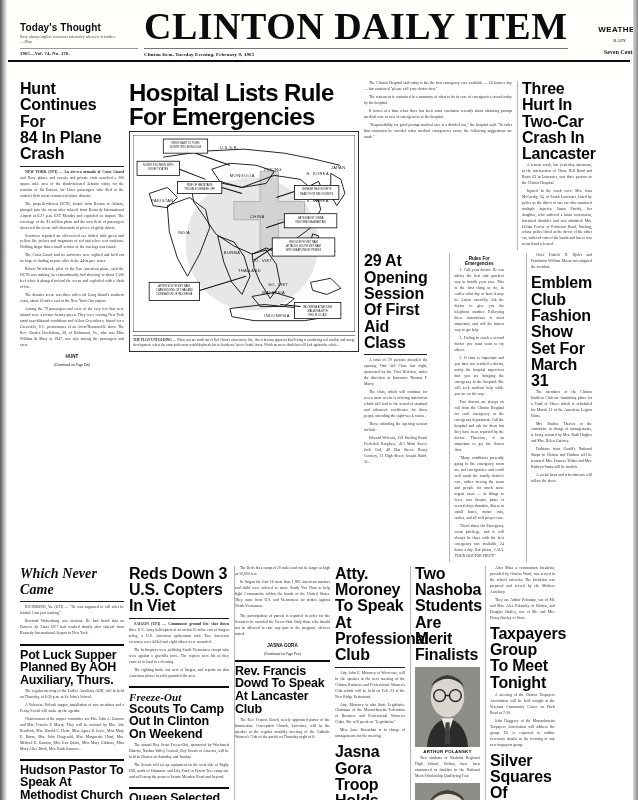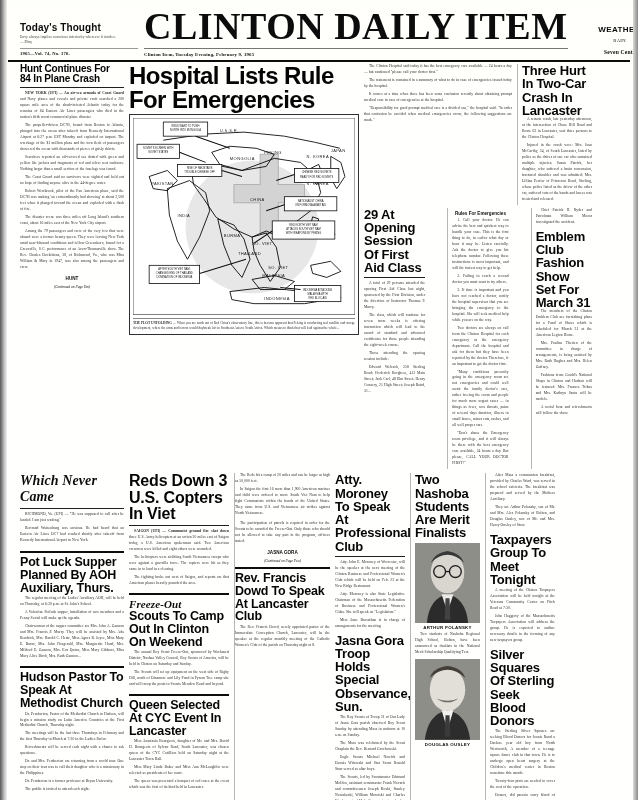--- a/index.html
+++ b/index.html
@@ -35,21 +35,21 @@
   .right-edge{
     position:absolute; right:0; top:0; width:5px; height:800px;
     background:linear-gradient(270deg,#8a8a8a,#d8d8d6);
   }
 
   
   .masthead{
     display:flex; align-items:flex-end;
     border-bottom:2px solid #111;
     padding:2px 4px 3px 12px;
-    margin-bottom:2px;
+    margin-bottom:19px;
   }
   .thought{ width:118px; flex:0 0 118px; padding-bottom:1px; }
   .thought-title{
     font-family:"Liberation Sans", sans-serif;
     font-weight:bold; font-size:10px; letter-spacing:.1px;
     margin-bottom:2px;
   }
   .thought-body{
     font-size:3.6px; line-height:1.5; color:#3a3a3a;
     text-align:justify; letter-spacing:.1px;
@@ -86,23 +86,23 @@
   .weather-cond{ font-size:4.6px; margin:4px 0 6px; letter-spacing:.4px;}
   .weather-price{ font-size:5.6px; font-weight:bold; letter-spacing:.2px;}
 
   
   .hl{
     font-family:"Liberation Sans", sans-serif;
     font-weight:bold; color:#0a0a0a;
     line-height:1.02; letter-spacing:-.2px;
   }
   .hl-xxl{ font-size:24px; line-height:.98; letter-spacing:-.6px;}
-  .hl-xl{ font-size:10px; }
+  .hl-xl{ font-size:16px; }
   .hl-lg{ font-size:12.5px; }
-  .hl-md{ font-size:13px; }
+  .hl-md{ font-size:16px; }
   .kicker{
     font-family:"Liberation Serif", serif;
     font-style:italic; font-weight:bold;
     font-size:11px; letter-spacing:.1px;
   }
   .kicker-lg{ font-size:14px; }
   .body{
     font-size:3.7px; line-height:1.62; text-align:justify;
     color:#2b2b2b; letter-spacing:.08px;
     hyphens:auto;

